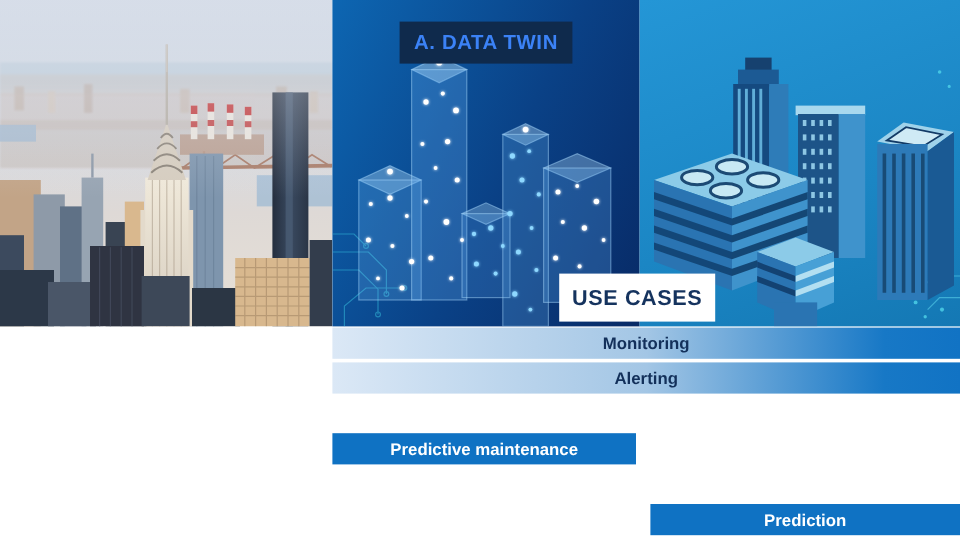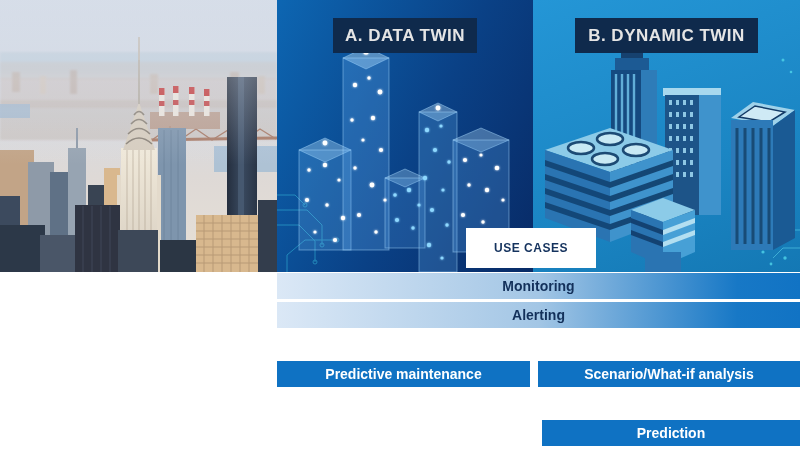--- a/index.html
+++ b/index.html
@@ -11,30 +11,30 @@
   
   .photo{position:absolute;left:0;top:0;width:277px;height:272px;overflow:hidden;}
   .photo svg{display:block;}
   
   .panel{position:absolute;top:0;height:272px;overflow:hidden;}
   .panel-a{left:277px;width:256px;background:linear-gradient(115deg,var(--panel_a_start,#0d66b2) 0%,#0a4186 55%,var(--panel_a_end,#082a66) 100%);}
   .panel-b{left:533px;width:267px;background:linear-gradient(160deg,var(--panel_b_start,#2496d6) 0%,#1b86c4 60%,var(--panel_b_end,#1478b4) 100%);}
   .panel svg{position:absolute;left:0;top:0;}
   .panel-label{
     position:absolute;top:18px;height:35px;line-height:35px;
-    background:var(--label_box_bg,#0f2a4c);color:#e5e5e5;
+    background:var(--label_box_bg,#0f2a4c);color:#3b82f6;
     font-weight:bold;font-size:17px;letter-spacing:.5px;text-align:center;
   }
   .label-a{left:333px;width:144px;}
   .label-b{left:575px;width:183px;}
   
   .use-cases-badge{
     position:absolute;left:466px;top:228px;width:130px;height:40px;line-height:40px;
     background:var(--use_cases_bg,#fff);color:var(--use_cases_text,#15335e);
-    font-weight:bold;font-size:12px;text-align:center;letter-spacing:.5px;
+    font-weight:bold;font-size:18px;text-align:center;letter-spacing:.5px;
   }
   
   .row{position:absolute;left:277px;width:523px;height:26px;display:flex;}
   .r1{top:273px}.r2{top:302px}.r3{top:332px}.r4{top:361px}.r5{top:391px}.r6{top:420px}
   .bar{
     height:26px;line-height:26px;text-align:center;
     font-weight:bold;font-size:14px;
   }
   .bar-full{width:609px;}
   .bar-left{width:253px;}
@@ -427,33 +427,31 @@
         <g fill="#bfe6f4" opacity="0.9">
           <polygon points="130,230 162,218 162,223 130,235"></polygon>
             <polygon points="130,242 162,230 162,235 130,247"></polygon>
         </g>
         <rect x="112" y="252" width="36" height="20" fill="#2a74b2"></rect>
       </g>
     </svg>
   </div>
 
   <div class="panel-label label-a">A. DATA TWIN</div>
-  <div class="panel-label label-b">B. DYNAMIC TWIN</div>
 
   <div class="use-cases-badge">USE CASES</div>
 
   <div class="row r1">
     <div class="bar bar-full grad">Monitoring</div>
   </div>
   <div class="row r2">
     <div class="bar bar-full grad">Alerting</div>
   </div>
   <div class="row r4">
     <div class="bar bar-left solid">Predictive maintenance</div>
-    <div class="bar bar-right solid">Scenario/What-if analysis</div>
   </div>
   <div class="row r5">
     <div class="spacer-left"></div>
   </div>
   <div class="row r6">
     <div class="spacer-left"></div>
     <div class="bar bar-right solid">Prediction</div>
   </div>
 
 </div>

